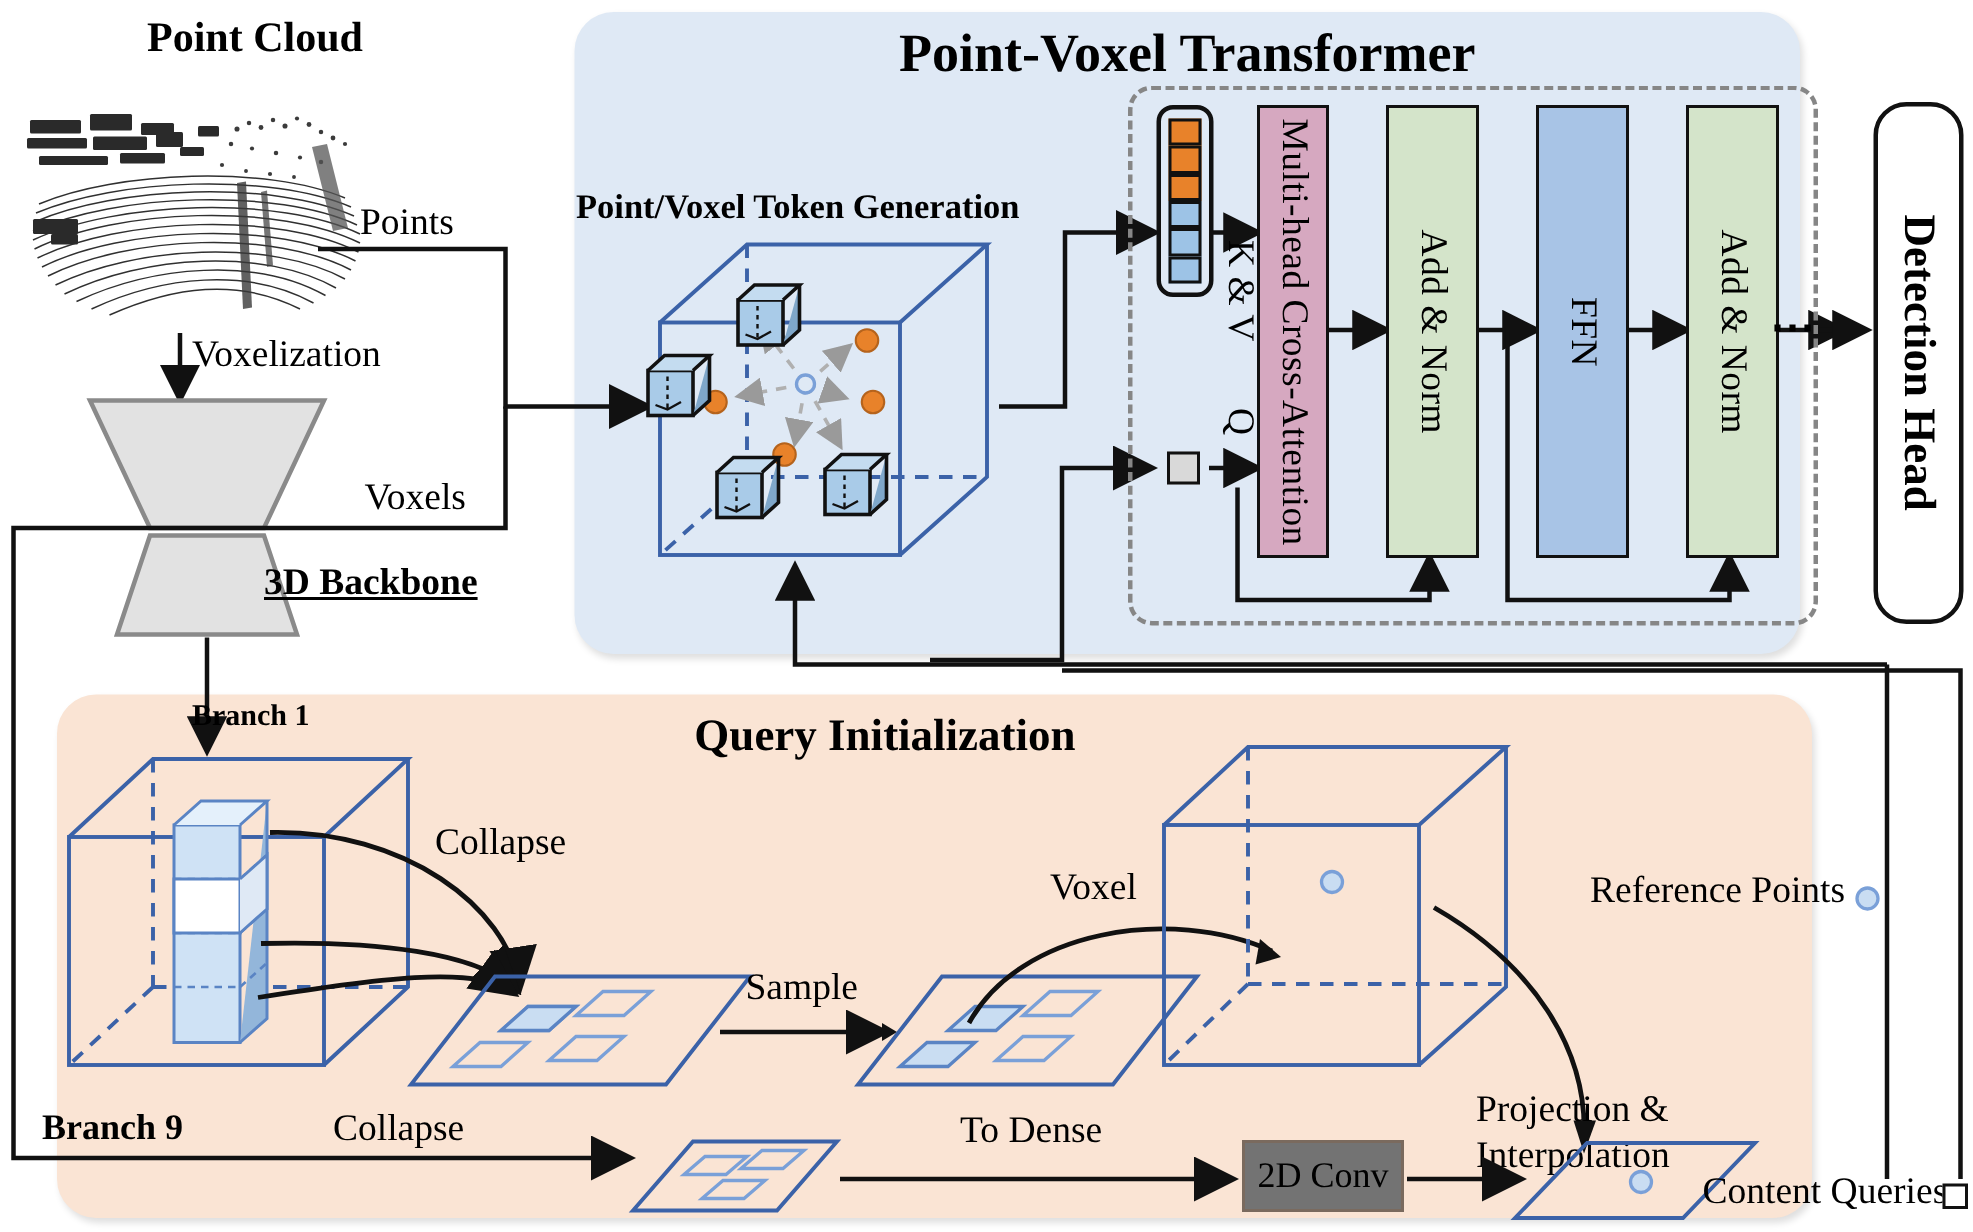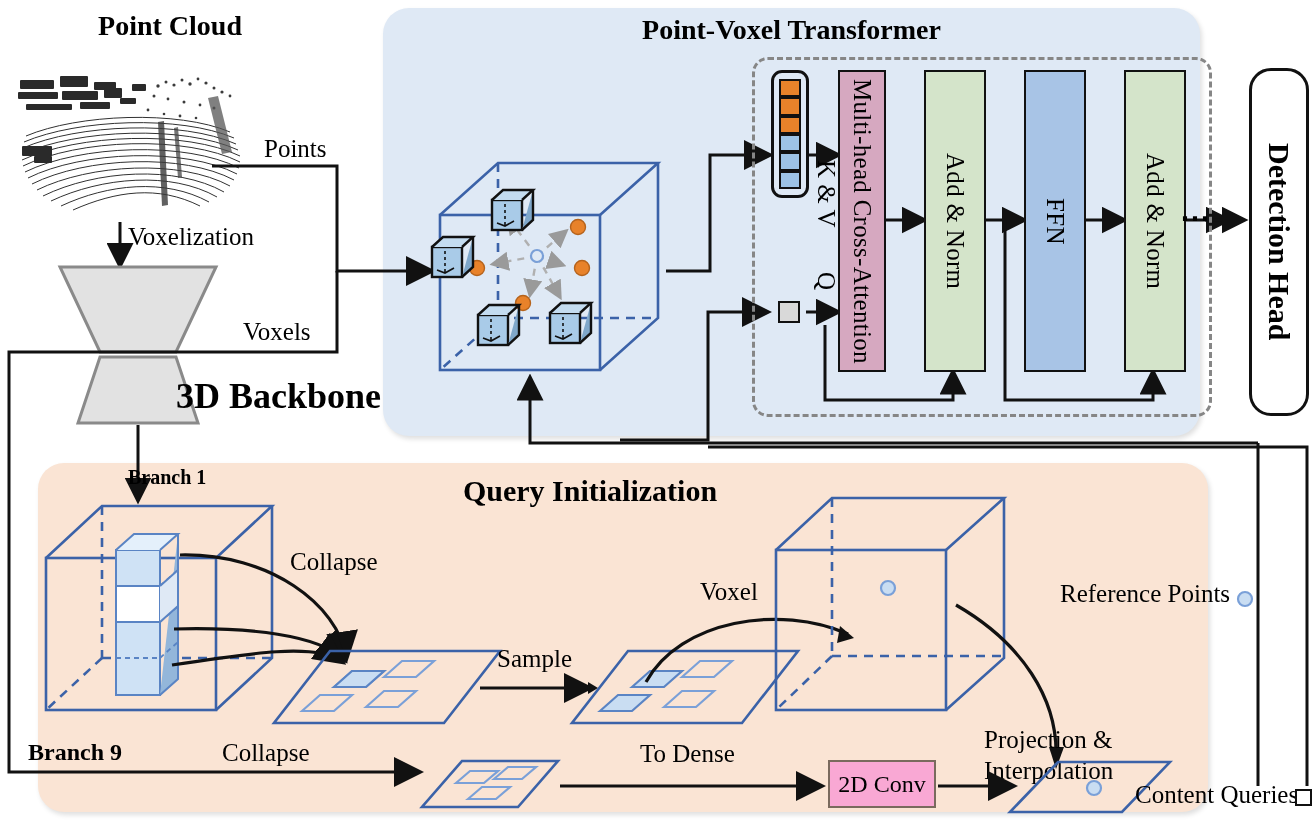--- a/index.html
+++ b/index.html
@@ -19,34 +19,34 @@
   .tokbox{box-sizing:border-box;border:3px solid #111;border-radius:11px;background:#dfe9f5;
           display:flex;flex-direction:column;align-items:center;justify-content:space-between;
           padding:6px 0;}
   .tok{width:22px;height:22px;border:2.5px solid #111;box-sizing:border-box;}
   .qsq{width:22px;height:22px;border:2.5px solid #111;background:#d9d9d9;box-sizing:border-box;}
   .dashbox{box-sizing:border-box;border:3px dashed #868686;border-radius:16px;}
   .dethead{box-sizing:border-box;border:3px solid #111;border-radius:22px;background:#fff;
            display:flex;align-items:center;justify-content:center;}
   .dethead span{writing-mode:vertical-rl;text-orientation:mixed;font-weight:bold;font-size:30px;
                 white-space:nowrap;}
-  .convbox{box-sizing:border-box;border:2.5px solid #7a6a5e;background:#f9a8d4;
+  .convbox{box-sizing:border-box;border:2.5px solid #7a6a5e;background:#737373;
            display:flex;align-items:center;justify-content:center;font-size:24px;}
   .dots{font-size:30px;font-weight:bold;letter-spacing:2px;}
 </style>
 </head>
 <body>
 
 <div id="stage">
 
   <div class="abs panel-blue" style="left:383px;top:8px;width:817px;height:428px;"></div>
 
   <div class="abs panel-peach" style="left:38px;top:463px;width:1170px;height:349px;"></div>
 
-  <div class="abs ttl" style="left:383px;top:14px;width:817px;font-size:28px;">Point-Voxel Transformer</div>
+  <div class="abs ttl" style="left:383px;top:14px;width:817px;font-size:36px;">Point-Voxel Transformer</div>
 
   <div class="abs ttl" style="left:340px;top:474px;width:500px;font-size:30px;">Query Initialization</div>
 
   <div class="abs ttl" style="left:20px;top:10px;width:300px;font-size:28px;">Point Cloud</div>
 
   <svg class="abs" style="left:8px;top:58px;" width="260" height="160" viewBox="0 0 260 160">
     <g stroke="#1a1a1a" stroke-width="1" fill="none" opacity=".9">
       <path d="M18,78 C70,56 170,52 222,74"></path>
       <path d="M16,84 C70,61 172,57 226,80"></path>
       <path d="M15,90 C70,66 174,62 228,86"></path>
@@ -109,21 +109,21 @@
         </marker>
       </defs>
     <line x1="10" y1="0" x2="10" y2="42" stroke="#111" stroke-width="3" marker-end="url(#ah)"></line>
   </svg>
   <div class="abs lbl" style="left:128px;top:223px;font-size:25px;">Voxelization</div>
 
   <svg class="abs" style="left:58px;top:265px;" width="160" height="160">
     <polygon points="2,2 158,2 118,87 42,87" fill="#e2e2e2" stroke="#8a8a8a" stroke-width="3"></polygon>
     <polygon points="42,92 118,92 140,158 20,158" fill="#e2e2e2" stroke="#8a8a8a" stroke-width="3"></polygon>
   </svg>
-  <div class="abs ttl" style="left:176px;top:375px;font-size:36px;">3D Backbone</div>
+  <div class="abs ttl" style="left:176px;top:375px;font-size:25px;text-decoration:underline;">3D Backbone</div>
 
   <svg class="abs" style="left:0px;top:0px;" width="1315" height="821">
     <defs>
       <marker id="a2" markerWidth="10" markerHeight="10" refX="8" refY="5" orient="auto">
         <path d="M0,0 L10,5 L0,10 z" fill="#111"></path>
         </marker>
       <marker id="a3" markerWidth="9" markerHeight="9" refX="7.5" refY="4.5" orient="auto">
         <path d="M0,0 L9,4.5 L0,9 z" fill="#111"></path>
         </marker>
       <marker id="ag" markerWidth="8" markerHeight="8" refX="6.5" refY="4" orient="auto">
@@ -160,23 +160,24 @@
 
     <path d="M1186,220 L1228,220" fill="none" stroke="#111" stroke-width="3" marker-end="url(#a3)"></path>
 
     <path d="M825,325 L825,400 L953,400 L953,372" fill="none" stroke="#111" stroke-width="3" marker-end="url(#a3)"></path>
 
     <path d="M1005,220 L1005,400 L1153,400 L1153,372" fill="none" stroke="#111" stroke-width="3" marker-end="url(#a3)"></path>
 
     <path d="M1205,220 L1244,220" fill="none" stroke="#111" stroke-width="3" marker-end="url(#a3)"></path>
   </svg>
 
-  <div class="abs lbl" style="left:240px;top:135px;font-size:25px;margin-left:24px;">Points</div>
+  <div class="abs lbl" style="left:240px;top:135px;font-size:25px;">Points</div>
   <div class="abs lbl" style="left:243px;top:318px;font-size:25px;">Voxels</div>
 
+  <div class="abs ttl" style="left:384px;top:125px;font-size:23px;">Point/Voxel Token Generation</div>
 
   <svg class="abs" style="left:430px;top:155px;" width="240" height="225" viewBox="0 0 240 225">
     <g stroke="#3b62a8" stroke-width="2.6" fill="none">
       <rect x="10" y="60" width="160" height="155"></rect>
       <path d="M10,60 L68,8 L228,8 L170,60"></path>
       <path d="M228,8 L228,163 L170,215"></path>
       <path d="M68,8 L68,163" stroke-dasharray="9,7"></path>
       <path d="M68,163 L228,163" stroke-dasharray="9,7"></path>
       <path d="M68,163 L10,215" stroke-dasharray="9,7"></path>
     </g>

